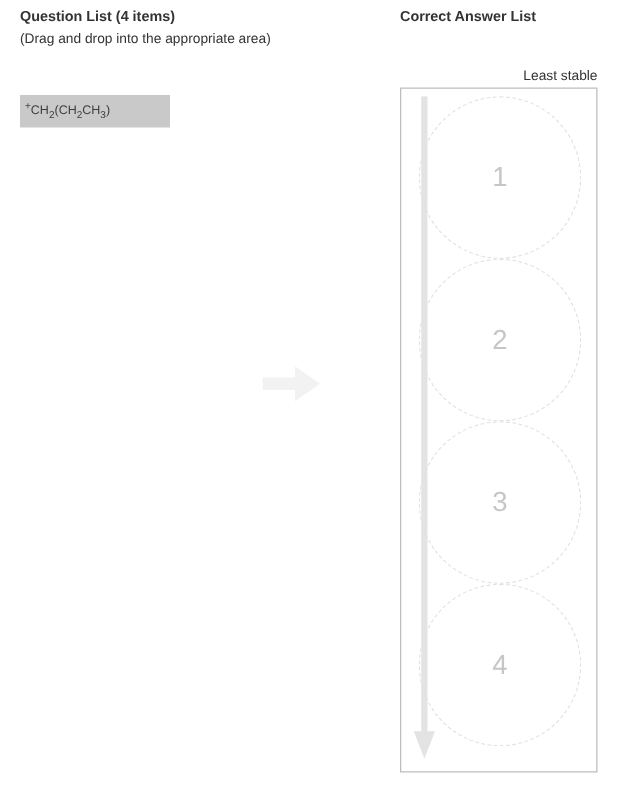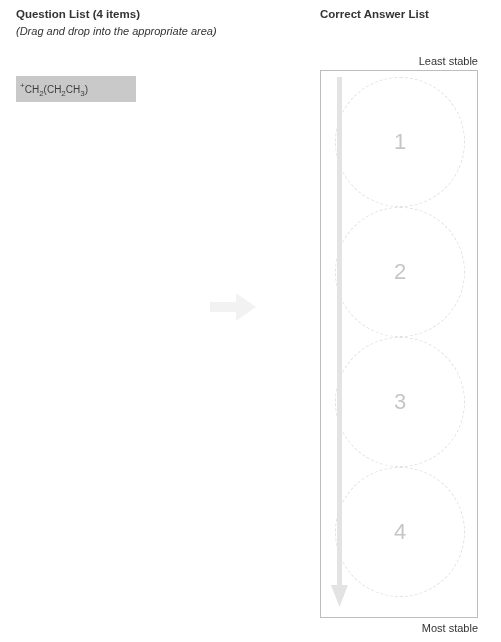--- a/index.html
+++ b/index.html
@@ -29,21 +29,20 @@
     font-size: 11.5px;
     font-weight: bold;
     color: #333333;
     letter-spacing: 0px;
     margin: 7px 0 0 0;
     line-height: 14px;
     white-space: nowrap;
   }
   .q-sub {
     font-size: 11px;
-    font-style: italic;
     color: #333333;
     margin: 3px 0 0 0;
     line-height: 14px;
     white-space: nowrap;
   }
 
   .item-list {
     position: absolute;
     left: 16px;
     top: 76px;
@@ -205,16 +204,15 @@
         <div class="drop-circle">
           <span class="num">3</span>
         </div>
         <div class="drop-circle">
           <span class="num">4</span>
         </div>
       </div>
 
     </div>
 
-    <div class="stable-label label-most">Most stable</div>
   </div>
 
 </div>
 
 </body></html>

